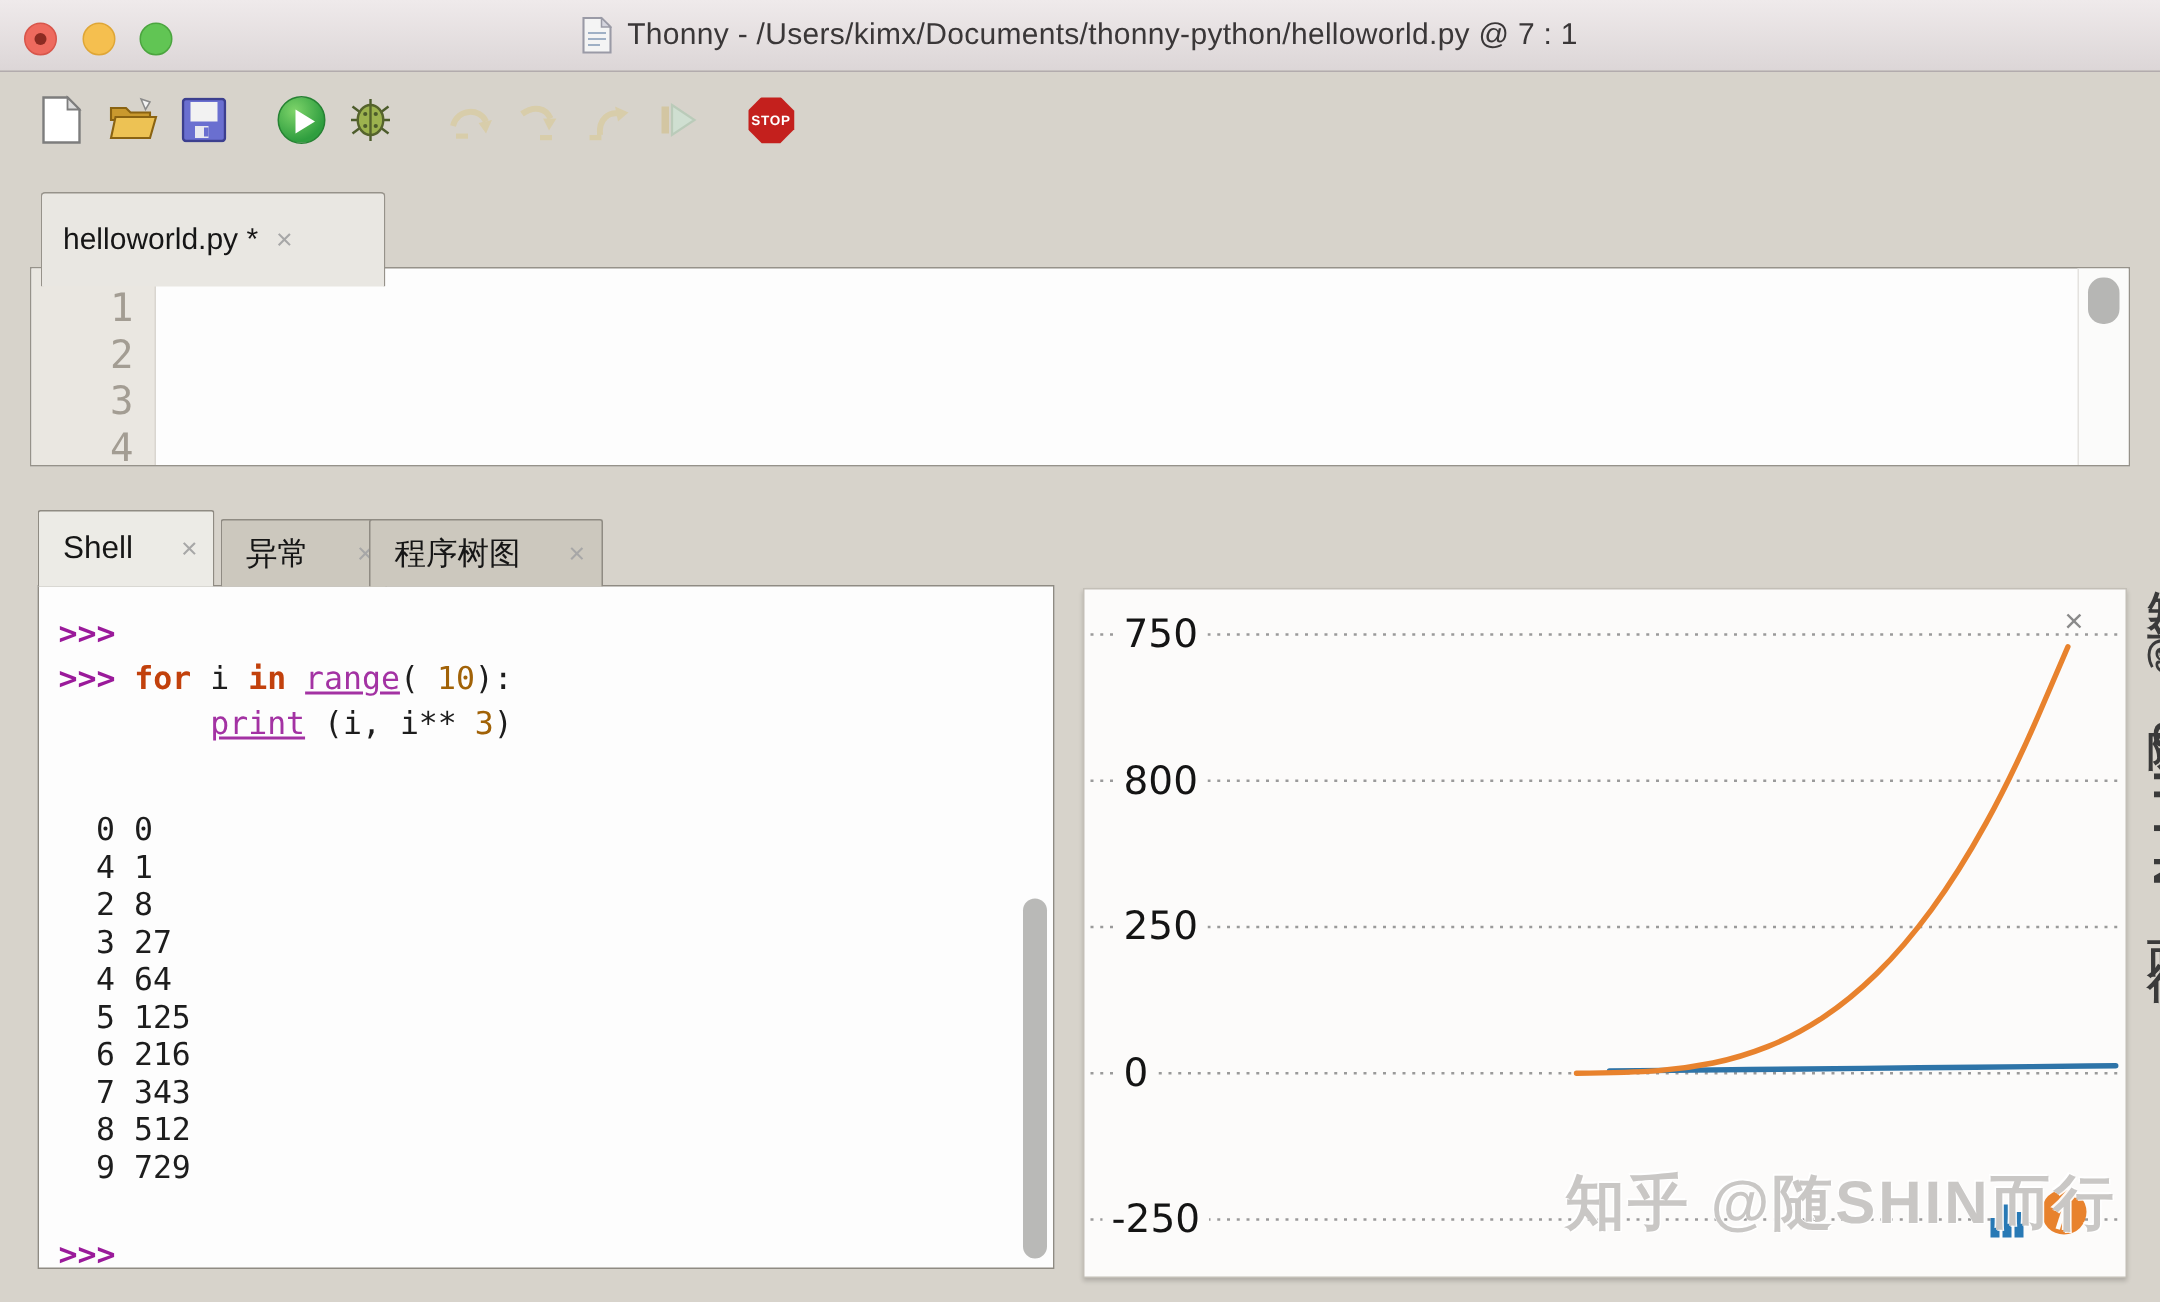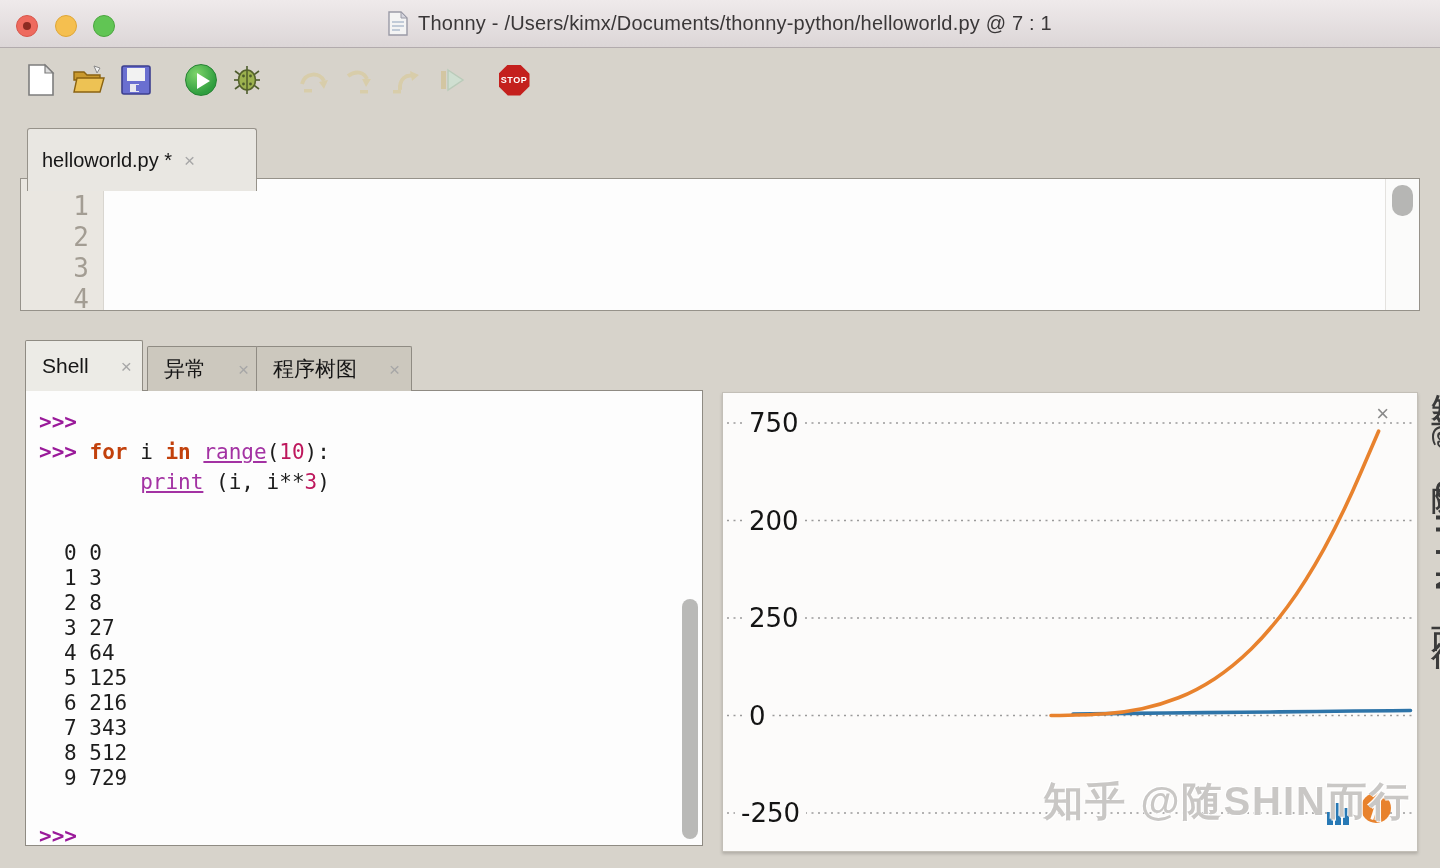--- a/index.html
+++ b/index.html
@@ -53,36 +53,36 @@
   .ed-thumb { position:absolute; left:6px; top:6px; width:21px; height:31px;
     background:#b6b6b4; border-radius:10px; }
 
   
   .tab2 { position:absolute; background:#ccc8be; border:1px solid #8f8b83; border-bottom:none;
     border-radius:2px 2px 0 0; display:flex; align-items:center; z-index:3;gap:20px; }
   .tab2 .lbl { font-size:21px; color:#161616; padding-left:16px; }
   .tab2.active { background:#ecebe6; }
   .tab-shell { left:25px; top:340px; width:118px; height:51px; }
   .tab-exc  { left:147px; top:346px; width:111px; height:45px; }
-  .tab-tree { left:256px; top:346px; width:156px; height:45px; }
+  .tab-tree { left:246px; top:346px; width:156px; height:45px; }
 
   
   .shell { position:absolute; left:25px; top:390px; width:678px; height:456px;
     background:#fdfdfd; border:1px solid #8f8b83; z-index:2;
     font-family:"DejaVu Sans Mono",monospace; font-size:21px; color:#1d1d1d;
     padding:16px 0 0 13px; overflow:hidden; }
   .sh-line { white-space:pre; }
   .hist { line-height:30px; }
   .out  { line-height:25px; padding-left:25px; }
   .blank22 { height:22px; }
   .blank30 { height:30px; }
   .tk-prompt { color:#9a1a9a; font-weight:bold; }
   .tk-keyword { color:#c2410c; font-weight:bold; }
   .tk-builtin { color:#a332a3;text-decoration:underline; }
-  .tk-number { color:#be185d; }
+  .tk-number { color:#a16207;margin-left:12px; }
   .tk-plain { color:#1d1d1d; }
   .sh-scroll { position:absolute; right:0; top:0; bottom:0; width:24px; }
   .sh-thumb { position:absolute; right:4px; top:208px; width:16px; height:240px;
     background:#b9b9b7; border-radius:8px; }
 
   
   .plot { position:absolute; left:722px; top:392px; width:696px; height:460px;
     background:#fcfbfa; border:1px solid #c3bfb7; box-shadow:0 2px 3px rgba(0,0,0,.18); z-index:2; }
   .plot svg { position:absolute; left:0; top:0; }
   .ytick { position:absolute; left:20px; font-family:"DejaVu Sans",sans-serif; font-size:26px;
@@ -231,21 +231,21 @@
 <div class="shell">
   <div id="shell-history">
       <div class="sh-line hist"><span class="tk-prompt">&gt;&gt;&gt; </span></div>
       <div class="sh-line hist"><span class="tk-prompt">&gt;&gt;&gt; </span><span class="tk-keyword">for</span><span class="tk-plain"> i </span><span class="tk-keyword">in</span><span class="tk-plain"> </span><span class="tk-builtin">range</span><span class="tk-plain">(</span><span class="tk-number">10</span><span class="tk-plain">):</span></div>
       <div class="sh-line hist"><span class="tk-plain">        </span><span class="tk-builtin">print</span><span class="tk-plain"> (i, i**</span><span class="tk-number">3</span><span class="tk-plain">)</span></div>
     </div>
   <div class="blank22"></div>
     <div class="blank22"></div>
   <div id="shell-output">
       <div class="sh-line out">0 0</div>
-      <div class="sh-line out">1 3</div>
+      <div class="sh-line out">4 1</div>
       <div class="sh-line out">2 8</div>
       <div class="sh-line out">3 27</div>
       <div class="sh-line out">4 64</div>
       <div class="sh-line out">5 125</div>
       <div class="sh-line out">6 216</div>
       <div class="sh-line out">7 343</div>
       <div class="sh-line out">8 512</div>
       <div class="sh-line out">9 729</div>
     </div>
   <div class="blank30"></div>
@@ -267,21 +267,21 @@
     </svg>
   <span class="plot-close">×</span>
   <div class="wm-icon-bars">
     <i style="left:0;height:13px"></i>
       <i style="left:8px;height:22px"></i>
       <i style="left:16px;height:17px"></i>
   </div>
   <div class="wm-icon-circle"></div>
   <div class="watermark">知乎 @随SHIN而行</div>
 <div class="ytick" style="top: 14px;">750</div>
-    <div class="ytick" style="top: 111.5px;">200</div>
+    <div class="ytick" style="top: 111.5px;">800</div>
     <div class="ytick" style="top: 209px;">250</div>
     <div class="ytick" style="top: 306.5px;">0</div>
     <div class="ytick" style="top: 404px; left: 12px;">-250</div>
   </div>
 
 <div class="wm-side">
   <span>知乎 @随SHIN而行</span>
 </div>
 
 </body></html>

